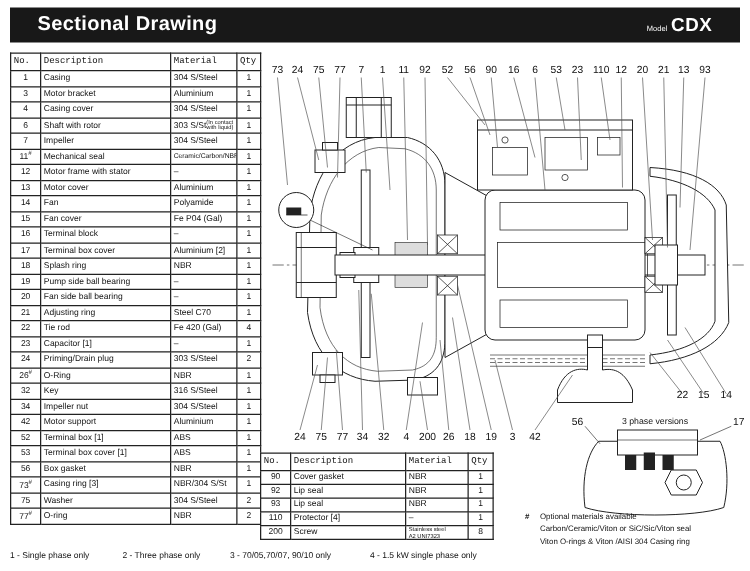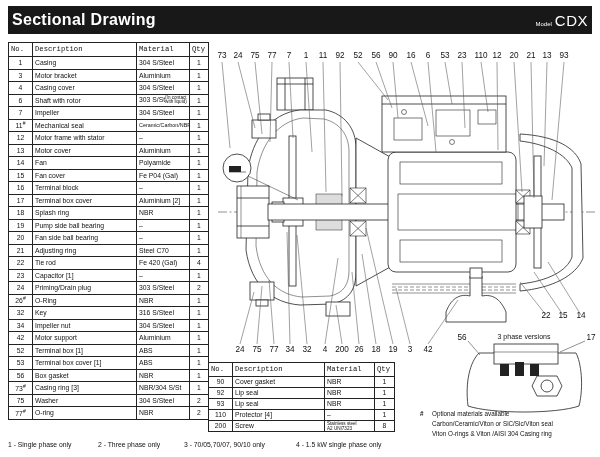--- a/index.html
+++ b/index.html
@@ -1,22 +1,22 @@
 <!DOCTYPE html>
 <html><head>
 <meta charset="utf-8">
 <style>
   html,body{margin:0;padding:0;}
   body{width:600px;height:457px;position:relative;background:#fff;font-family:"Liberation Sans",sans-serif;color:#111;overflow:hidden;}
   .header{position:absolute;left:8px;top:6px;width:584px;height:28px;background:#181818;color:#fff;
-          display:flex;align-items:center;justify-content:space-between;padding:0 4px;box-sizing:border-box;}
+          display:flex;align-items:center;justify-content:space-between;padding:0 22px;box-sizing:border-box;}
   .title{font-size:16px;font-weight:bold;letter-spacing:.3px;}
   .model{display:flex;align-items:baseline;gap:3px;}
   .model-label{font-size:6px;}
-  .model-value{font-size:15px;font-weight:400;letter-spacing:.5px;}
+  .model-value{font-size:15px;font-weight:700;letter-spacing:.5px;}
 
   table{border-collapse:collapse;position:absolute;table-layout:fixed;background:#fff;}
   th,td{border:1px solid #222;font-size:6.8px;padding:0 2px;line-height:1.05;overflow:hidden;white-space:nowrap;}
   th{font-size:7.2px;font-weight:normal;text-align:left;height:13px;font-family:Liberation Mono, monospace;}
   #parts-table{left:8px;top:42px;width:200px;}
   #parts-table td{height:11.5px;}
   #parts-table2{left:208px;top:362px;width:186px;}
   #parts-table2 td{height:10px;}
   .c-no{text-align:center;}
   .c-qty{text-align:center;}

